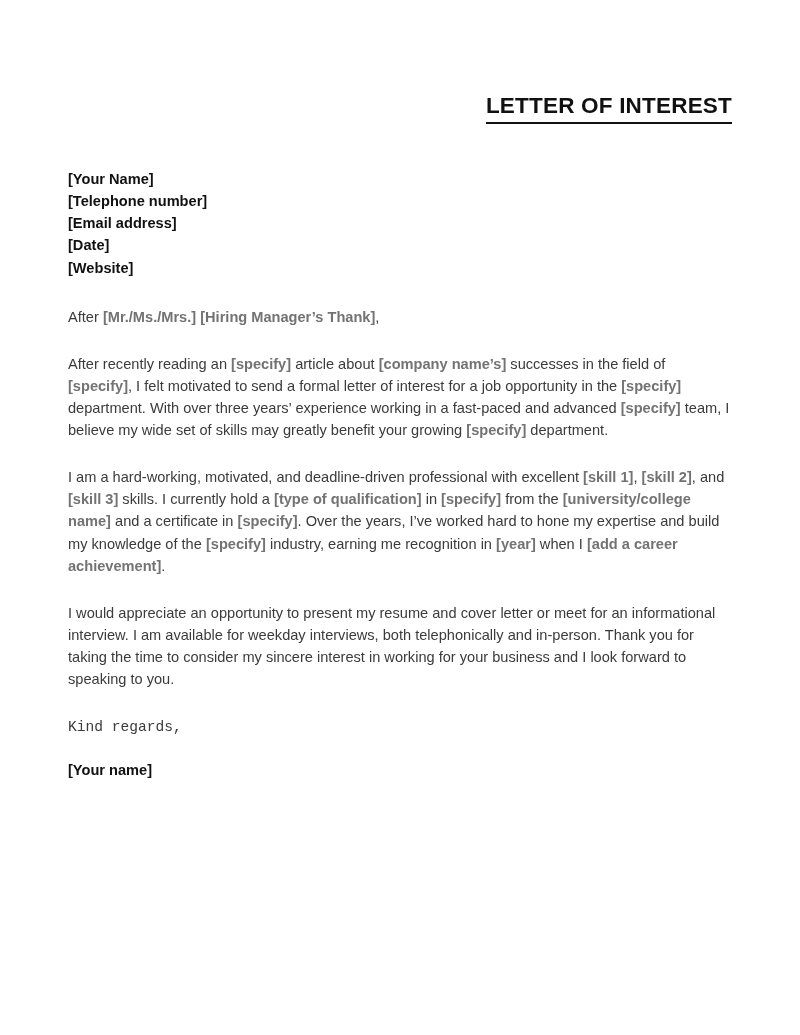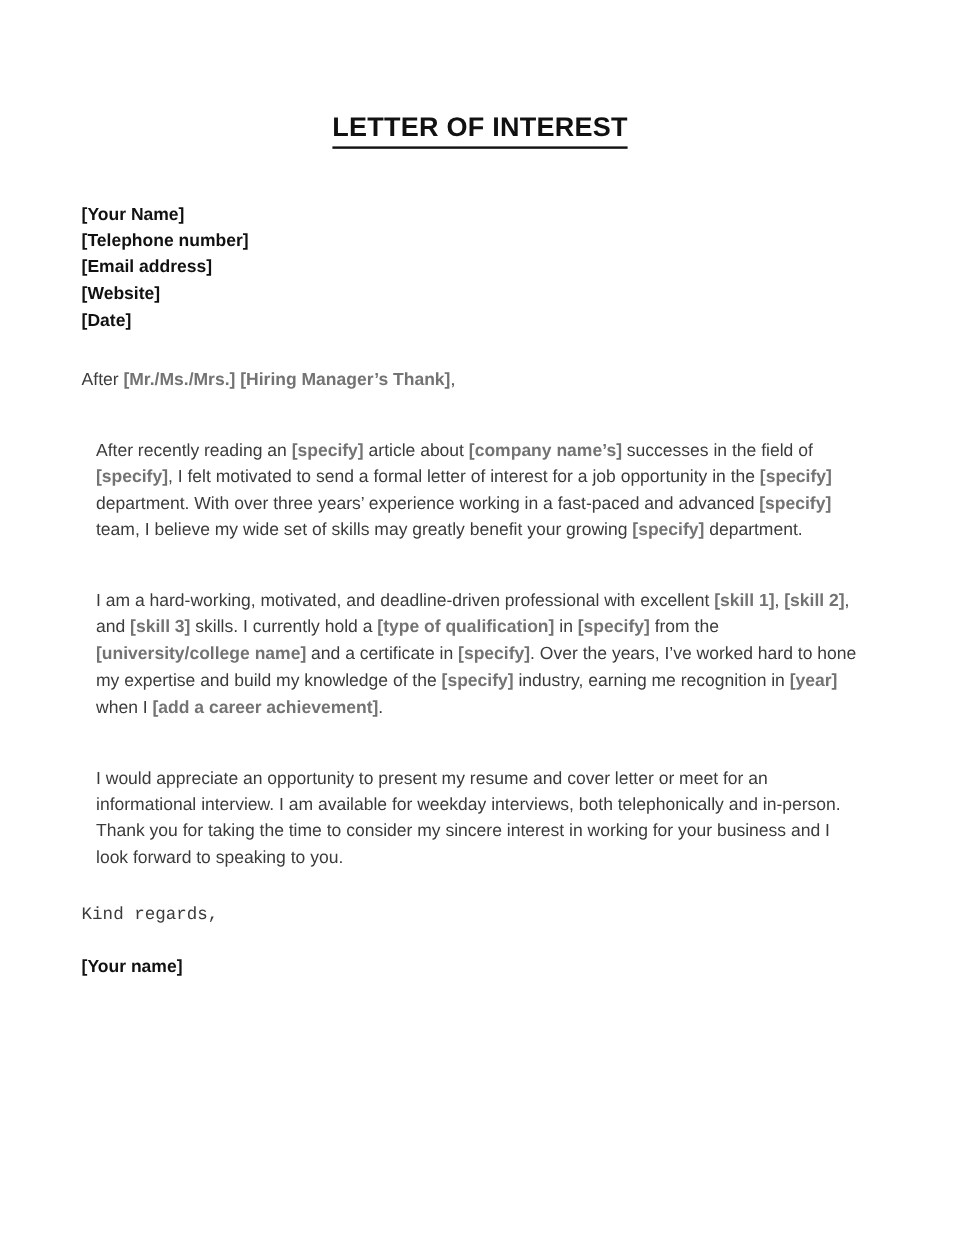--- a/index.html
+++ b/index.html
@@ -29,21 +29,21 @@
     position: absolute;
     left: 68px;
     top: 0;
     width: 664px;
   }
 
   
   .doc-title {
     margin: 0;
     padding-top: 93px;
-    text-align: center;
+    text-align: right;
     font-size: 22.5px;
     font-weight: bold;
     letter-spacing: 0.2px;
     color: #111111;
     line-height: 1.15;
   }
   .doc-title .title-text {
     display: inline-block;
     border-bottom: 2.4px solid #111111;
     padding-bottom: 3px;
@@ -65,21 +65,21 @@
   
   .salutation {
     margin-top: 27px;
     font-size: 14.6px;
     line-height: 22px;
     color: #3b3b3b;
   }
 
   
   .body-paragraph {
-    margin: 12px;
+    margin: 0;
     padding-top: 25px;
     font-size: 14.6px;
     line-height: 22.1px;
     color: #3b3b3b;
     text-align: left;
     max-width: 662px;
   }
 
   
   .closing {
@@ -110,22 +110,22 @@
   <div class="sheet">
 
     <h1 class="doc-title">
       <span class="title-text">LETTER OF INTEREST</span>
     </h1>
 
     <div class="sender-block">
       <span class="sender-line">[Your Name]</span>
       <span class="sender-line">[Telephone number]</span>
       <span class="sender-line">[Email address]</span>
+      <span class="sender-line">[Date]</span>
       <span class="sender-line">[Website]</span>
-      <span class="sender-line">[Date]</span>
     </div>
 
     <div class="salutation"><span>After </span><b class="ph">[Mr./Ms./Mrs.]</b><span> </span><b class="ph">[Hiring Manager’s Thank]</b><span>,</span></div>
 
     <p class="body-paragraph"><span>After recently reading an </span><b class="ph">[specify]</b><span> article about </span><b class="ph">[company name’s]</b><span> successes in the field of </span><b class="ph">[specify]</b><span>, I felt motivated to send a formal letter of interest for a job opportunity in the </span><b class="ph">[specify]</b><span> department. With over three years’ experience working in a fast-paced and advanced </span><b class="ph">[specify]</b><span> team, I believe my wide set of skills may greatly benefit your growing </span><b class="ph">[specify]</b><span> department.</span></p>
     <p class="body-paragraph"><span>I am a hard-working, motivated, and deadline-driven professional with excellent </span><b class="ph">[skill 1]</b><span>, </span><b class="ph">[skill 2]</b><span>, and </span><b class="ph">[skill 3]</b><span> skills. I currently hold a </span><b class="ph">[type of qualification]</b><span> in </span><b class="ph">[specify]</b><span> from the </span><b class="ph">[university/college name]</b><span> and a certificate in </span><b class="ph">[specify]</b><span>. Over the years, I’ve worked hard to hone my expertise and build my knowledge of the </span><b class="ph">[specify]</b><span> industry, earning me recognition in </span><b class="ph">[year]</b><span> when I </span><b class="ph">[add a career achievement]</b><span>.</span></p>
     <p class="body-paragraph"><span>I would appreciate an opportunity to present my resume and cover letter or meet for an informational interview. I am available for weekday interviews, both telephonically and in-person. Thank you for taking the time to consider my sincere interest in working for your business and I look forward to speaking to you.</span></p>
 
     <div class="closing">Kind regards,</div>
     <div class="signature">[Your name]</div>

